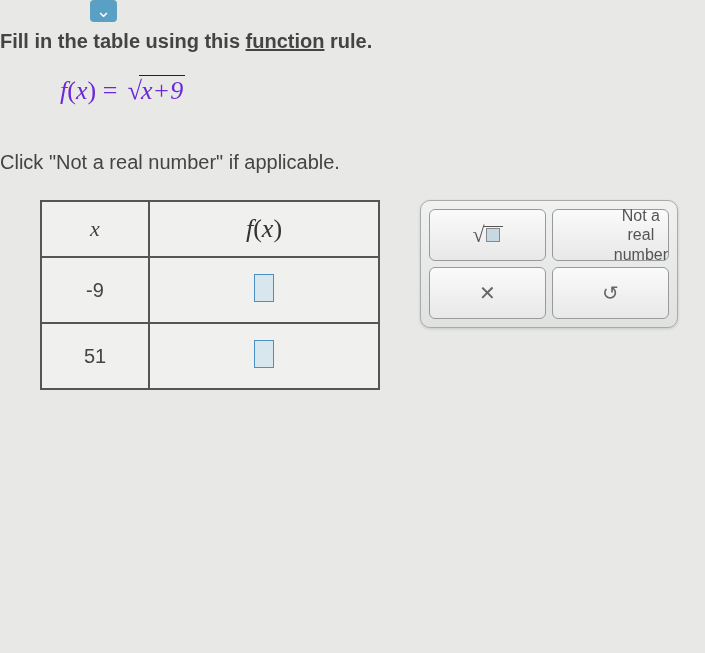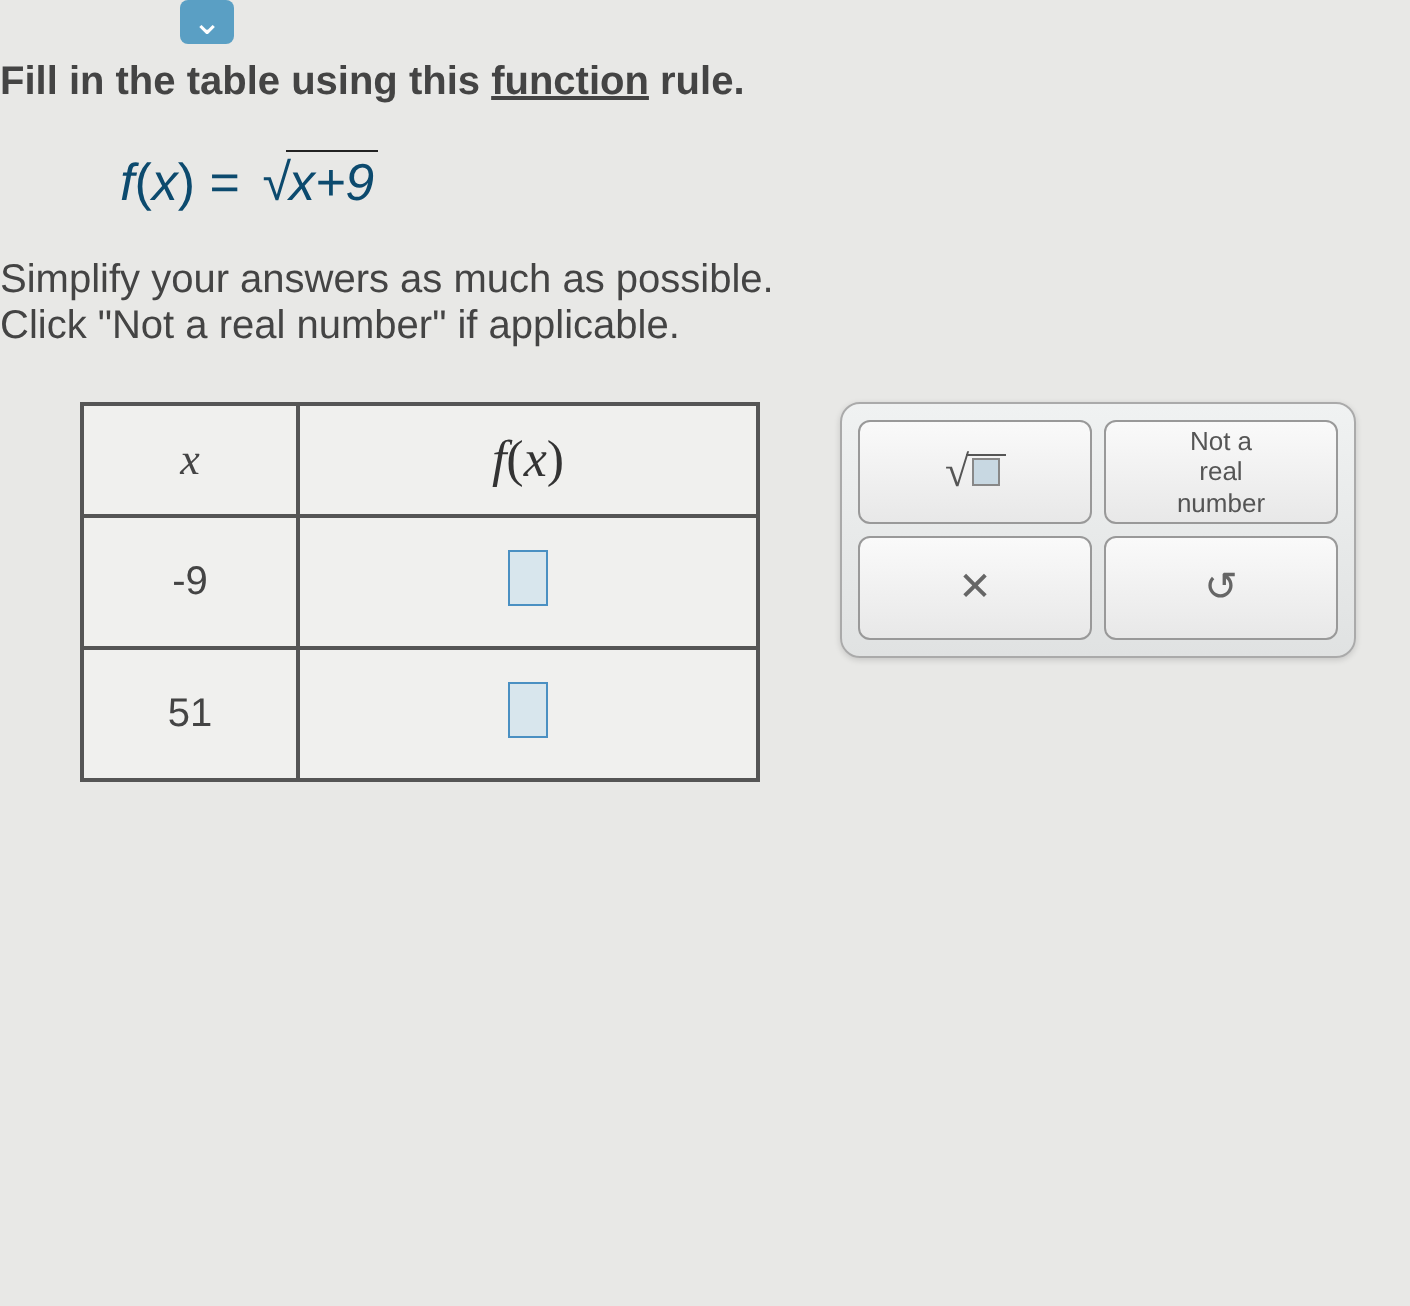--- a/index.html
+++ b/index.html
@@ -27,25 +27,25 @@
       font-size: 20px;
       color: #444;
       margin: 8px 0 0 0;
       padding-left: 0;
       font-weight: bold;
     }
     .instruction-1 .underline {
       text-decoration: underline;
     }
     .formula {
-      font-family: Liberation Sans, sans-serif;
+      font-family: Liberation Serif, serif;
       font-style: italic;
       font-size: 26px;
       margin: 22px 0 22px 60px;
-      color: #0c4a6e;
+      color: #6d28d9;
     }
     .formula .fn { font-style: italic; }
     .formula .paren { font-style: normal; }
     .sqrt-wrap {
       display: inline-block;
       position: relative;
       margin-left: 4px;
     }
     .sqrt-sym {
       font-size: 26px;
@@ -160,43 +160,44 @@
     }
     .x-icon {
       font-size: 20px;
       color: #666;
     }
     .reset-icon {
       font-size: 20px;
       color: #666;
     }
     .not-real {
-      font-size: 13px;
+      font-size: 16px;
       line-height: 1.2;
+      justify-content: flex-end;
     }
   </style>
 </head>
 <body>
 
 
 
 <div class="chevron-box">
   <span>⌄</span>
 </div>
 
 <p class="instruction-1">
   <span>Fill in the table using this </span><span class="underline">function</span><span> rule.</span>
 </p>
 
 <div class="formula">
   <span class="fn">f</span><span class="paren">(</span><span>x</span><span class="paren">)</span><span class="paren"> = </span><span class="sqrt-wrap"><span class="sqrt-sym">√</span><span class="sqrt-bar">x+9</span></span>
 </div>
 
 <p class="instruction-2">
-  <span>Simplify your answers as much as possible.</span><br>
+  <br>
   <span>Click "Not a real number" if applicable.</span>
 </p>
 
 <div class="content-row">
   <table>
     <tbody>
         <tr>
       <th class="col-x">x</th>
       <th class="col-fx">
         <span>f</span><span style="font-style:normal">(</span><span>x</span><span style="font-style:normal">)</span>

